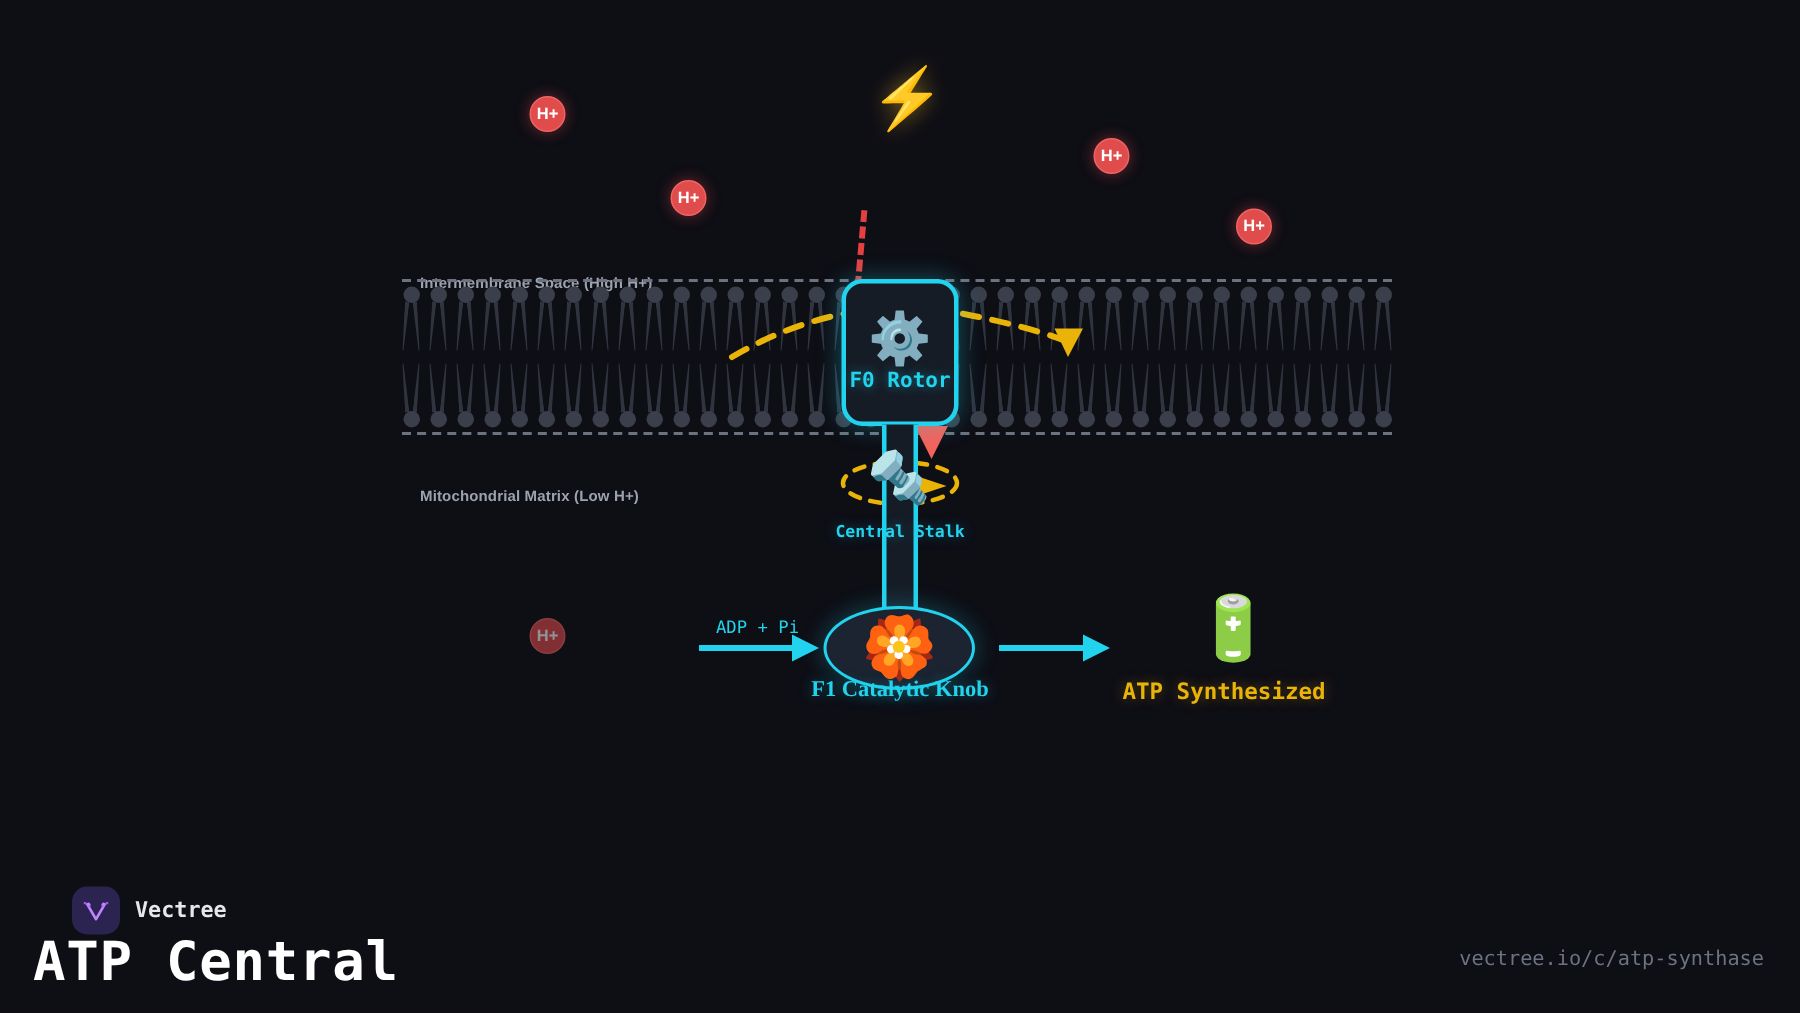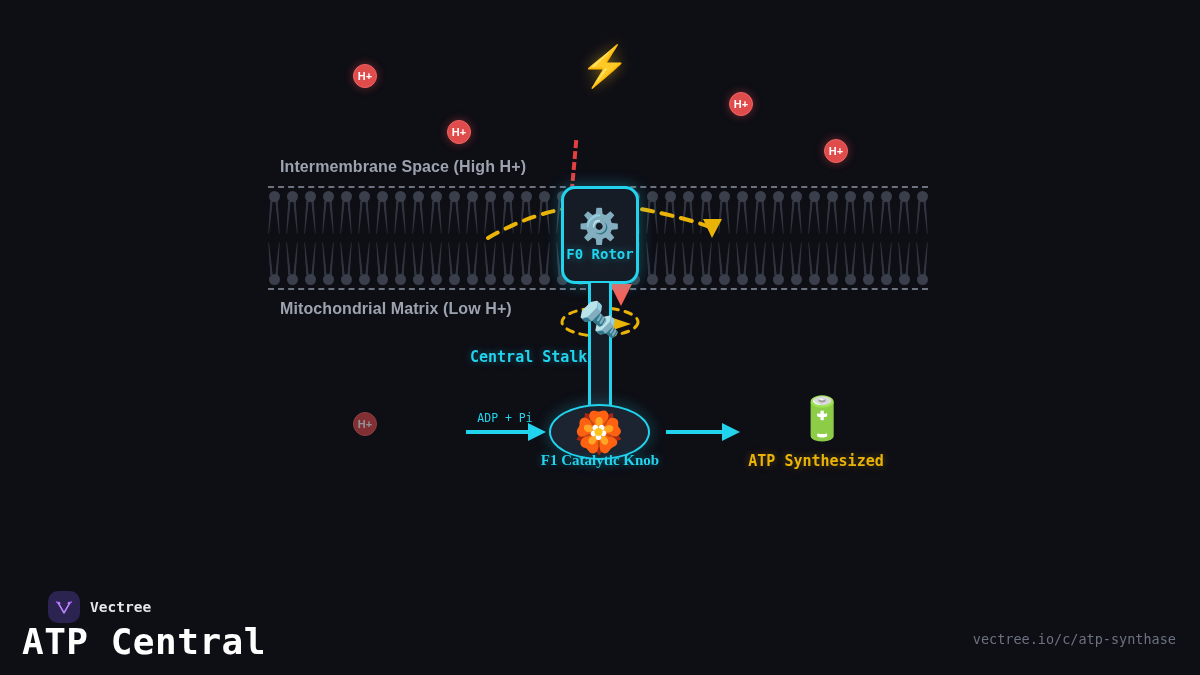--- a/index.html
+++ b/index.html
@@ -35,23 +35,24 @@
     background:#e04b4b; border:1px solid #f06464;
     display:flex; align-items:center; justify-content:center;
     font-size:11px; font-weight:bold; color:#fff;
     font-family:"Liberation Sans", sans-serif;
     box-shadow:0 0 10px rgba(224,75,75,.45);
   }
   .proton.dim { opacity:.55; box-shadow:none; }
 
   
   .compartment-label {
-    position:absolute; font-size:16px; font-weight:bold;
+    position:absolute; font-size:10px; font-weight:bold;
     color:#9ca3af; letter-spacing:.1px;
     font-family:"Liberation Sans", sans-serif;
+    margin-top:26px;
   }
 
   
   #membrane { position:absolute; left:268px; top:186px; width:660px; height:104px; }
   .memb-edge {
     position:absolute; left:0; width:660px; height:0;
     border-top:2px dashed #6b7280;
   }
   #memb-edge-top { top:0; }
   #memb-edge-bottom { bottom:0; }
@@ -98,23 +99,23 @@
   }
 
   
   #stalk {
     position:absolute; left:588px; top:283px; width:24px; height:132px;
     border-left:3px solid #22d3ee; border-right:3px solid #22d3ee;
     background:#161c26;
   }
   #stalk-bolt { position:absolute; left:578px; top:302px; font-size:34px; line-height:1; }
   #stalk-label {
-    position:absolute; left:470px; top:348px; width:260px; 
+    position:absolute; left:470px; top:348px; width:260px; text-align:center;
     font-family:"DejaVu Sans Mono", monospace; font-weight:bold;
-    font-size:15px; color:#22d3ee;
+    font-size:11px; color:#22d3ee;
     text-shadow:0 0 9px rgba(34,211,238,.4);
   }
 
   
   #f1-knob {
     position:absolute; left:549px; top:404px; width:101px; height:56px;
     border:2.5px solid #22d3ee; border-radius:50%;
     background:#1b2430;
     box-shadow:0 0 16px rgba(34,211,238,.3);
     display:flex; align-items:center; justify-content:center;

